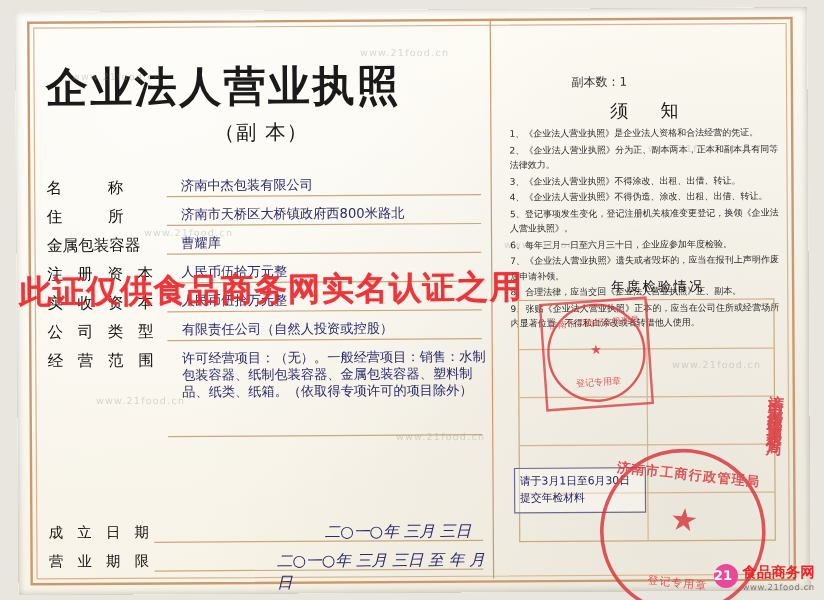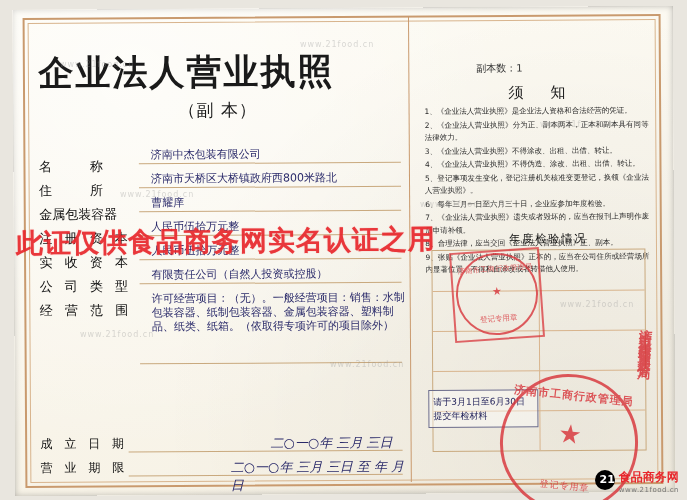--- a/index.html
+++ b/index.html
@@ -106,21 +106,21 @@
   .field-row {
     position: absolute;
     left: 8px;
     width: 368px;
     font-size: 12px;
     color: #1a1a1a;
   }
   .field-label {
     position: absolute;
     left: 0;
-    top: 10px;
+    top: 0;
     width: 104px;
     letter-spacing: 4px;
     color: #111;
     font-size: 13px;
   }
   .field-value {
     position: absolute;
     left: 112px;
     top: 1px;
     width: 254px;
@@ -363,26 +363,26 @@
     right: 8px;
     bottom: 6px;
     display: flex;
     align-items: center;
     gap: 4px;
   }
   #site-badge .badge-icon {
     width: 20px;
     height: 20px;
     border-radius: 50%;
-    background: #000000;
+    background: #ec4899;
     color: #fff;
     font-size: 11px;
     font-weight: bold;
     line-height: 20px;
-    text-align: right;
+    text-align: left;
   }
   #site-badge .badge-text {
     font-size: 12px;
     color: #e8272c;
     font-weight: bold;
   }
   #site-badge .badge-sub {
     font-size: 7px;
     color: #777;
     display: block;

